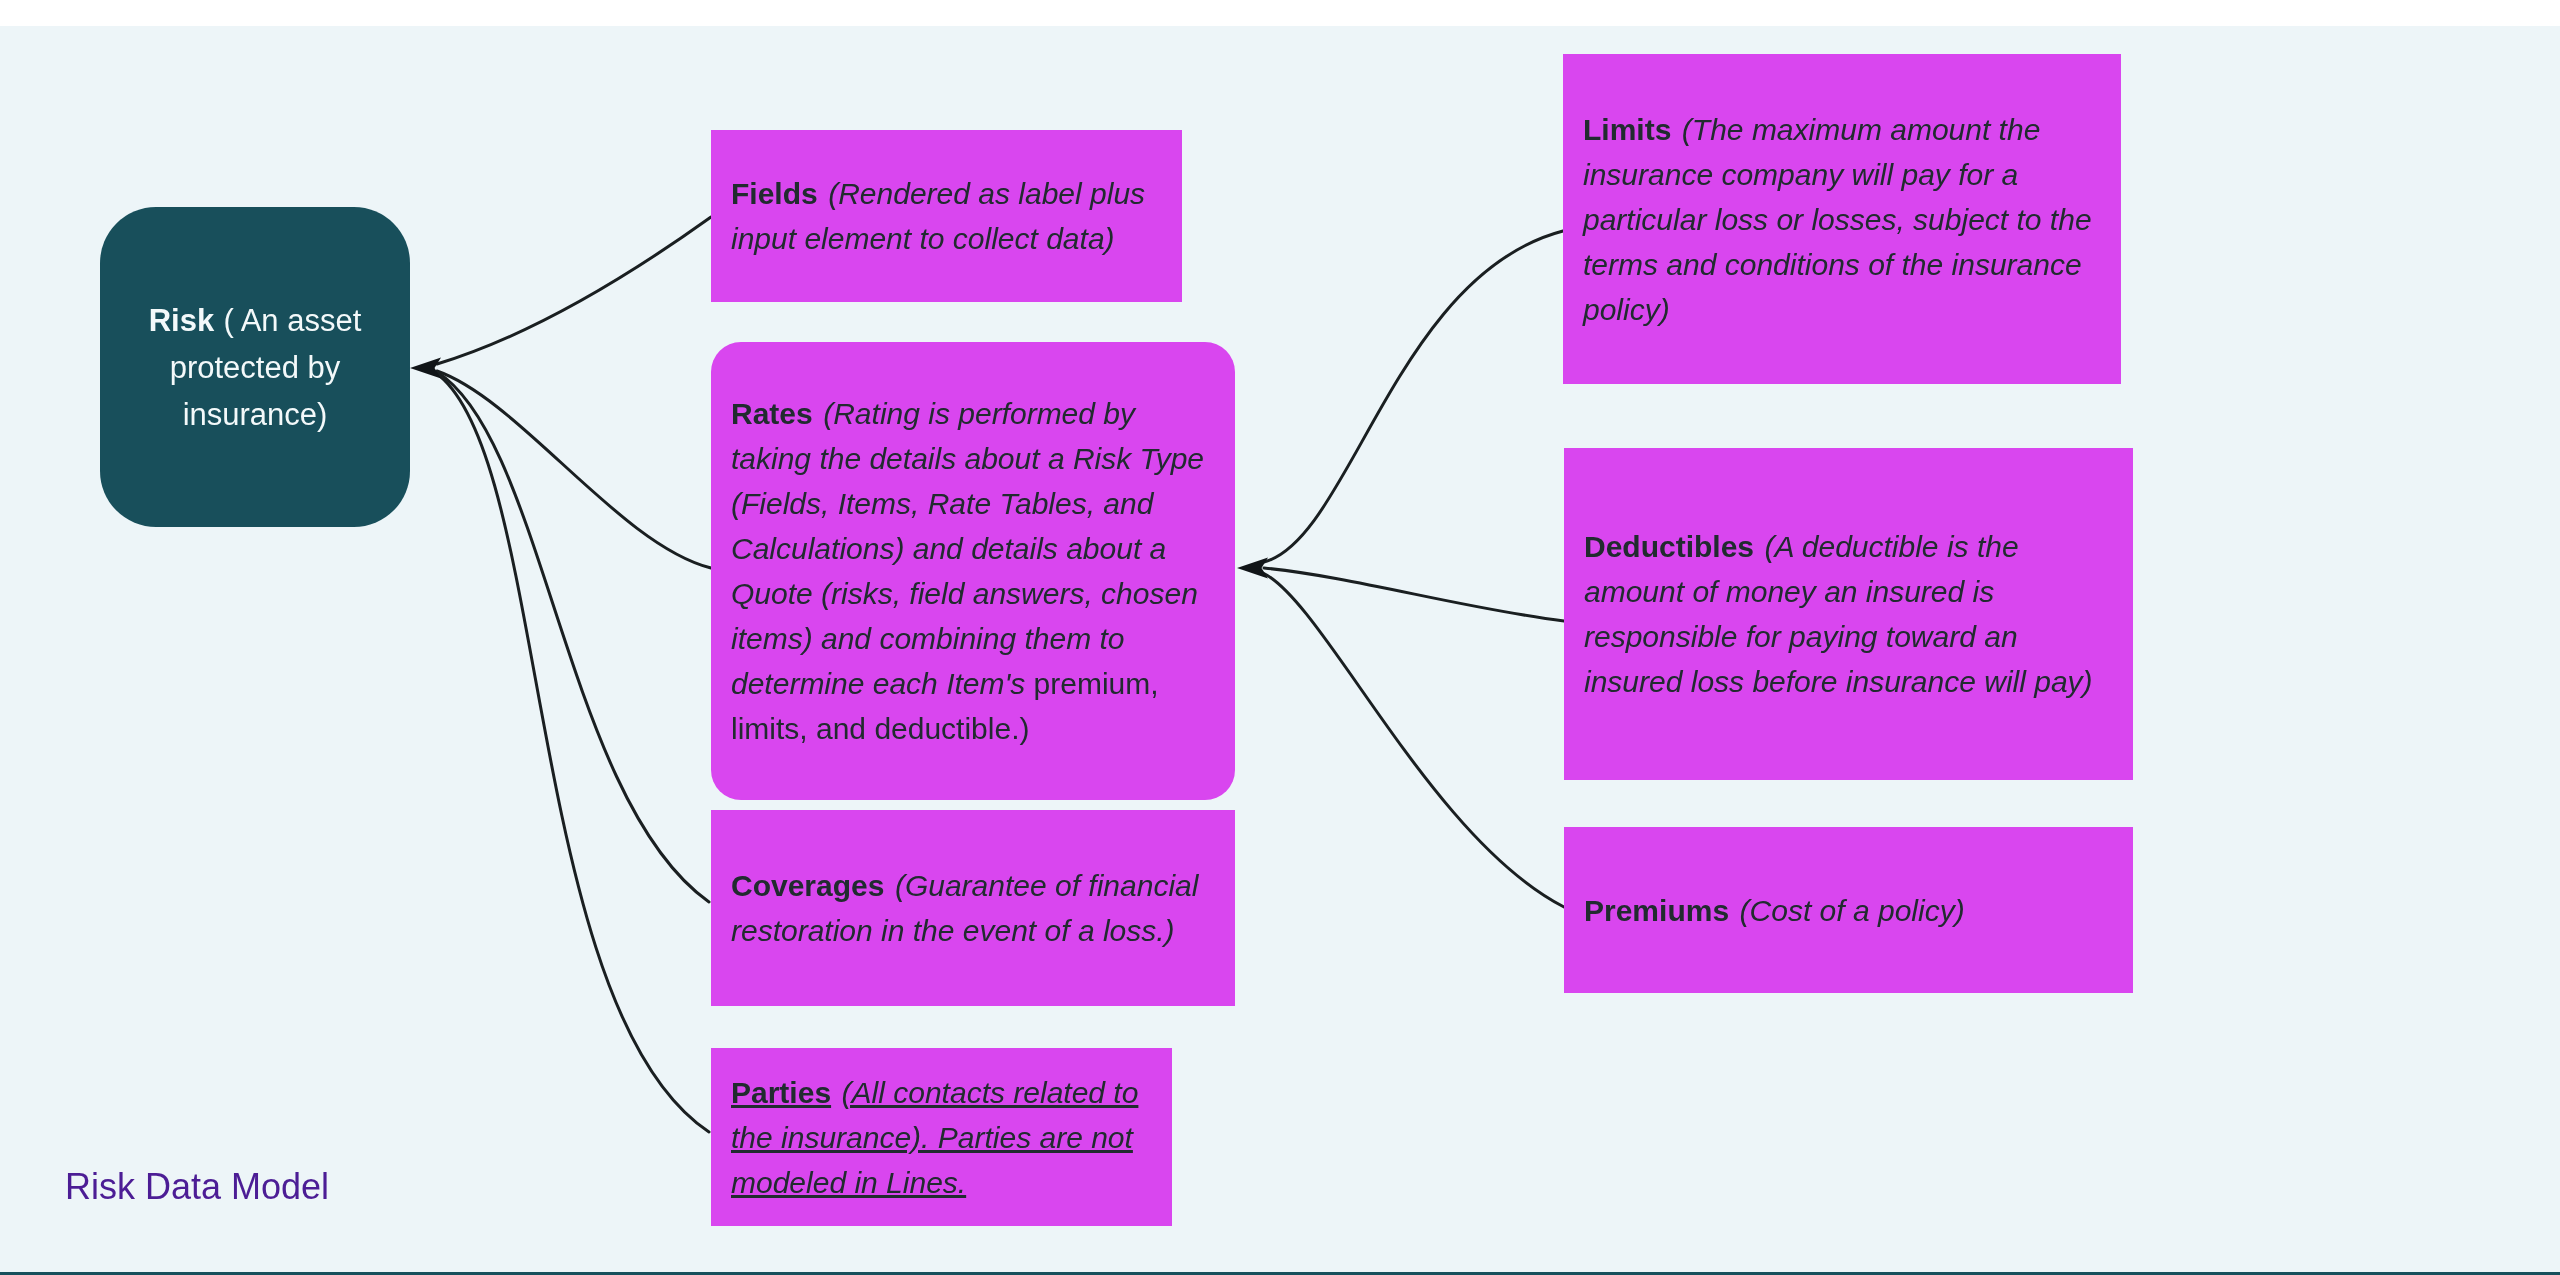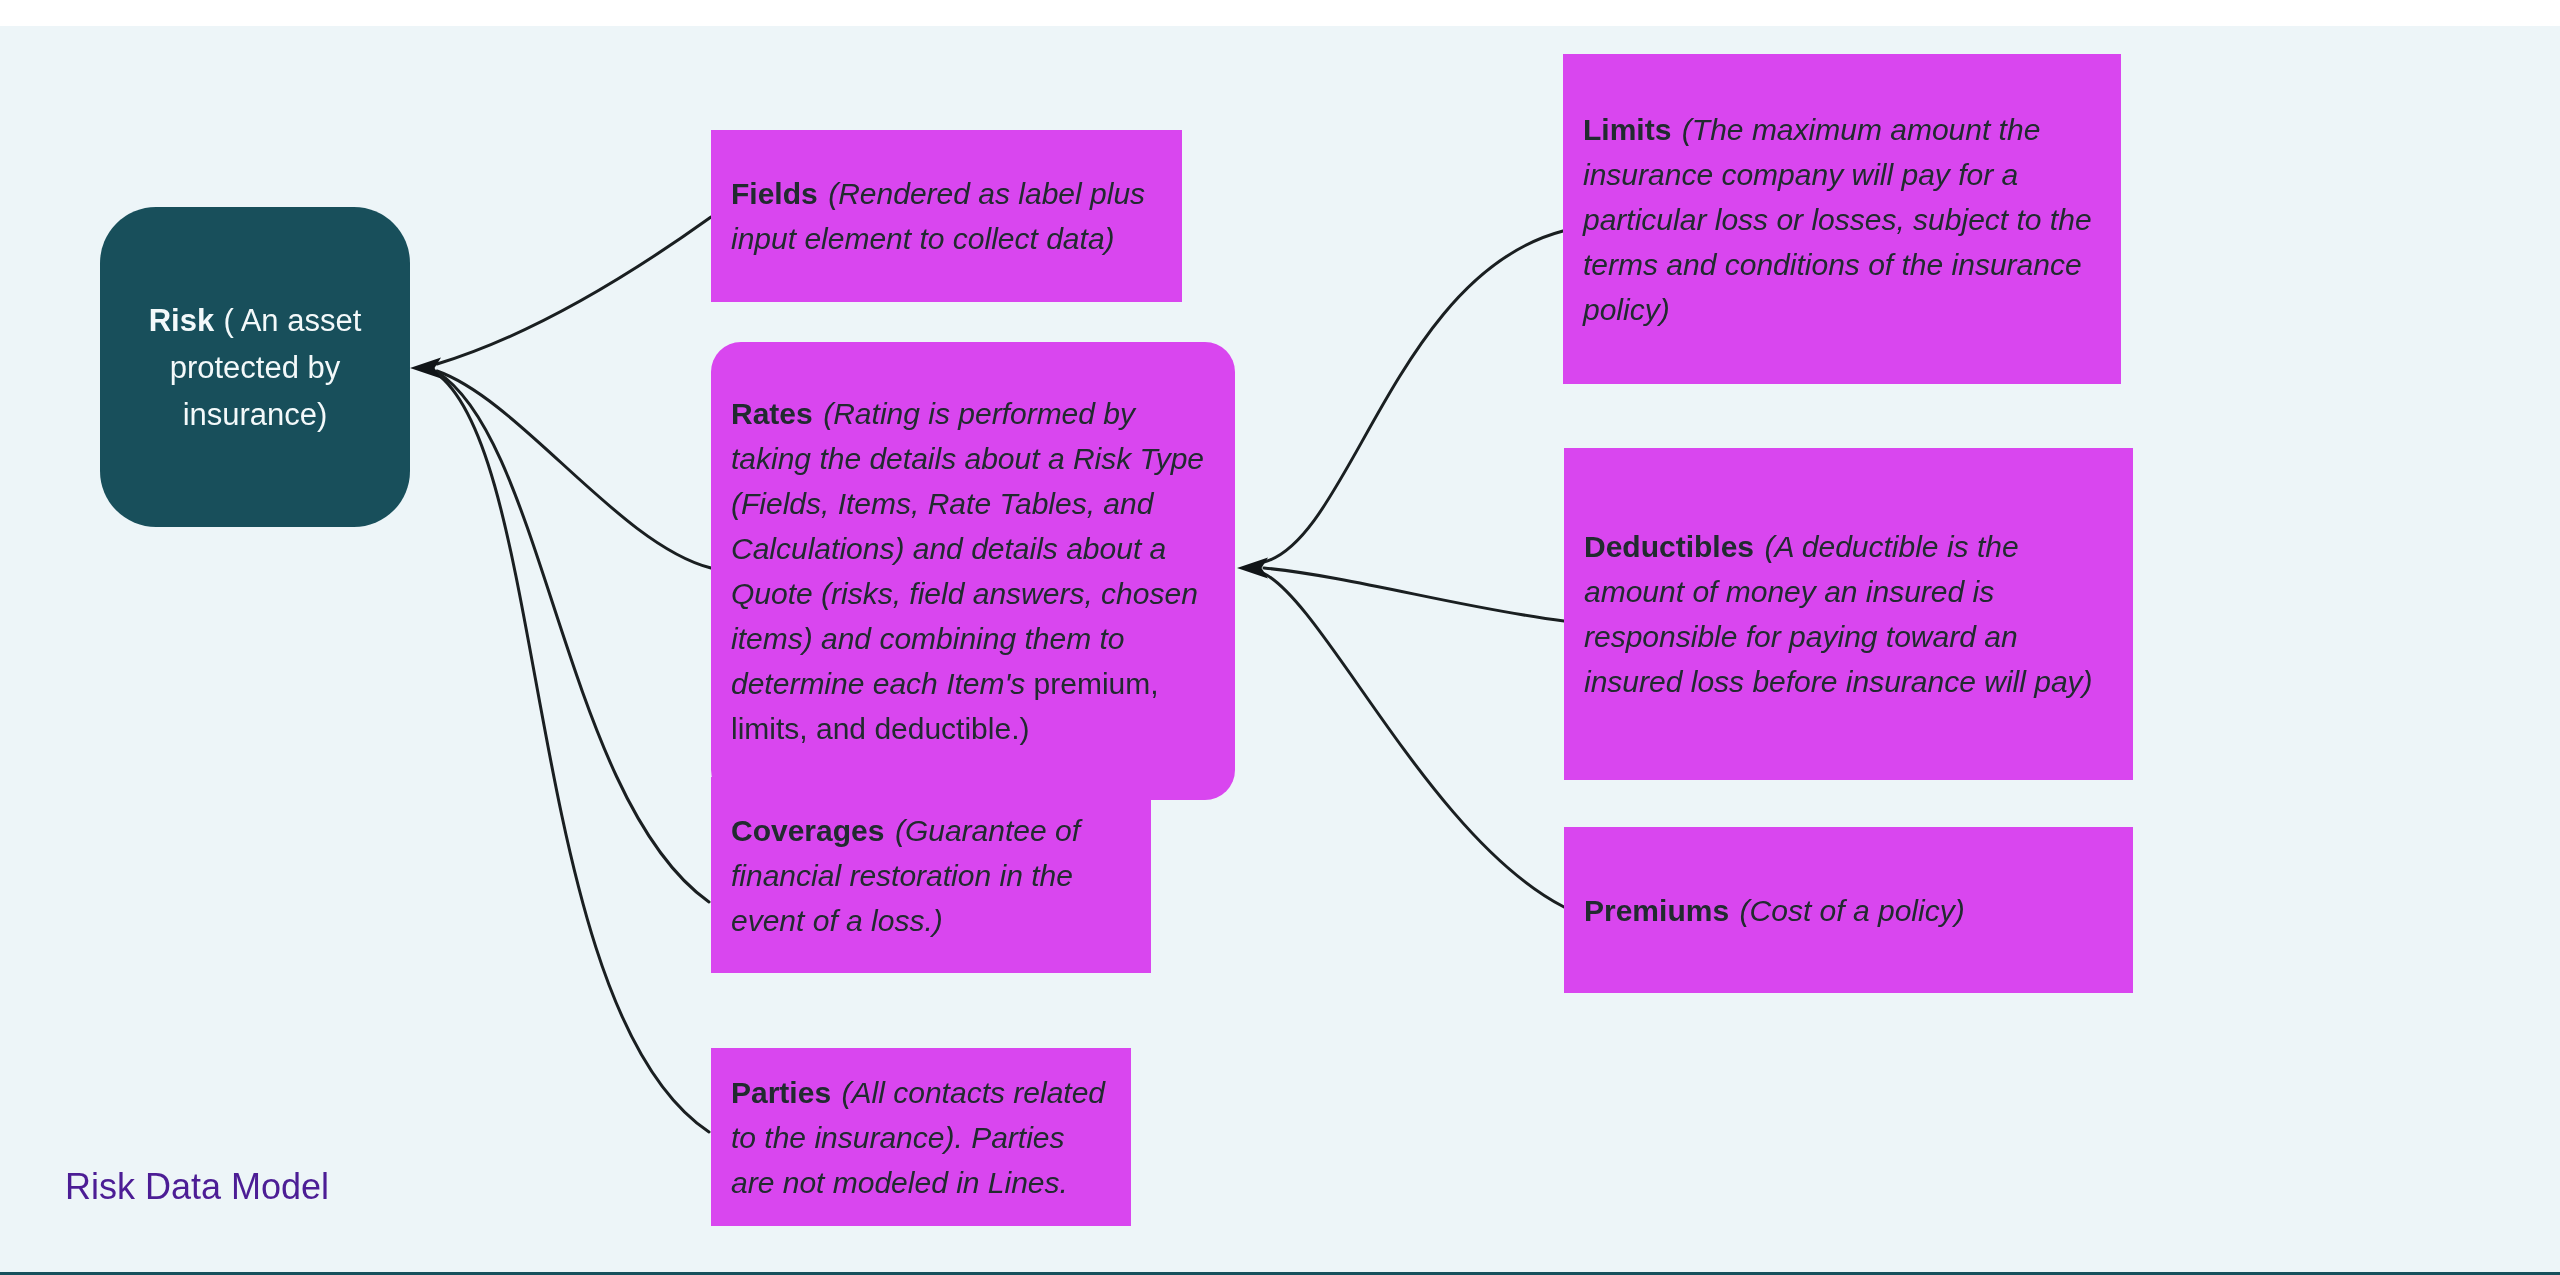--- a/index.html
+++ b/index.html
@@ -36,22 +36,22 @@
     background:#184f5b;border-radius:56px;
     display:flex;align-items:center;justify-content:center;
     text-align:center;color:#f3f9fa;
     font-size:31px;line-height:47px;
     box-sizing:border-box;padding:0 29px;
   }
   .root-node .node-title{margin-right:0.3em;}
 
   .n-fields      {left:711px; top:130px;  width:471px; height:172px;}
   .n-rates       {left:711px; top:342px;  width:524px; height:458px;border-radius:30px;}
-  .n-coverages   {left:711px; top:777px;  width:440px; height:196px;}
-  .n-parties     {left:711px; top:1048px; width:420px; height:178px;}
+  .n-coverages   {left:711px; top:810px;  width:524px; height:196px;}
+  .n-parties     {left:711px; top:1048px; width:461px; height:178px;text-decoration:underline;}
   .n-limits      {left:1563px;top:54px;   width:558px; height:330px;}
   .n-deductibles {left:1564px;top:448px;  width:569px; height:332px;}
   .n-premiums    {left:1564px;top:827px;  width:569px; height:166px;}
 
   .caption{
     position:absolute;left:65px;top:1166px;
     font-size:36px;line-height:42px;color:#4c1d95;
   }
 </style>
 </head>

